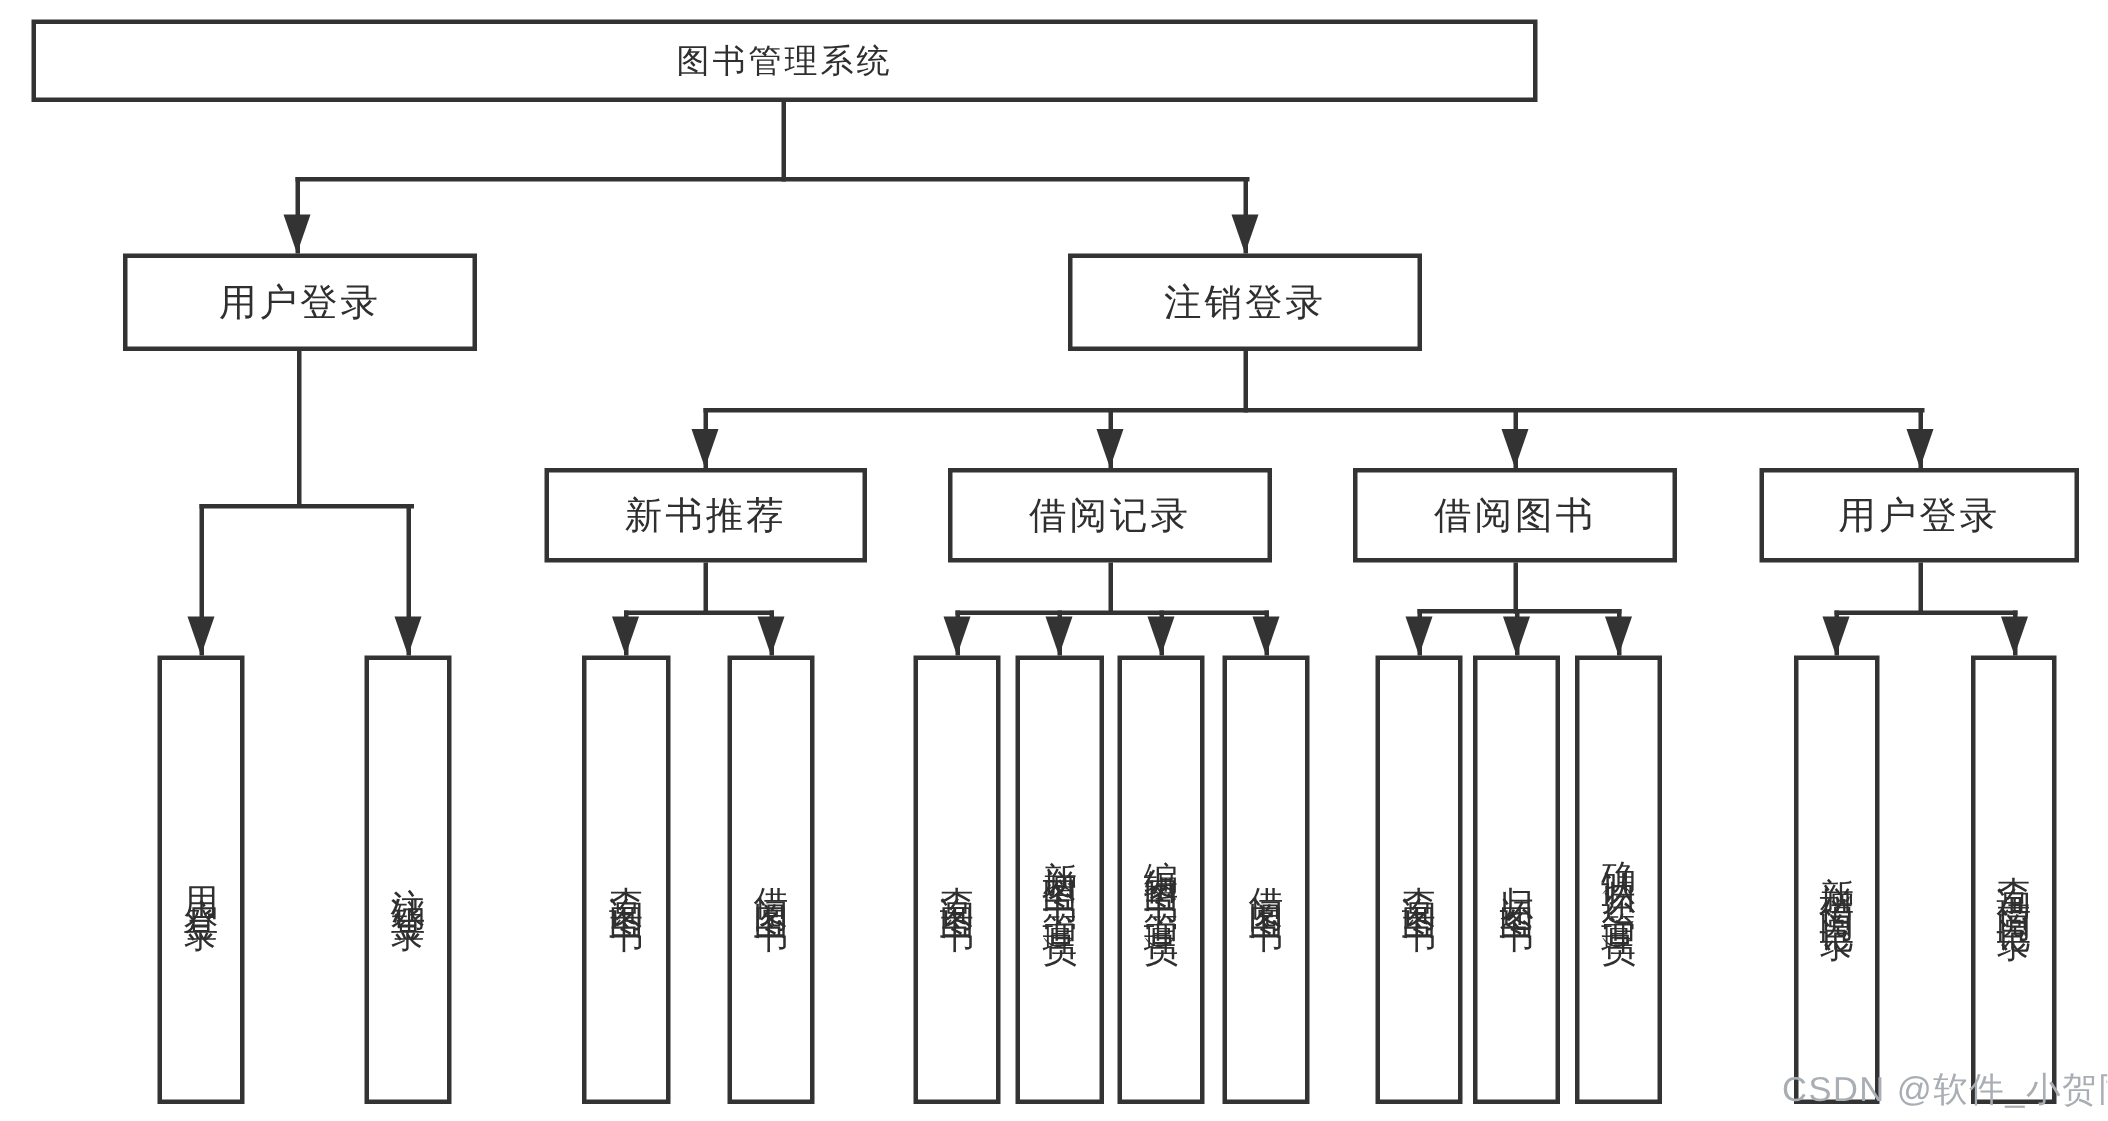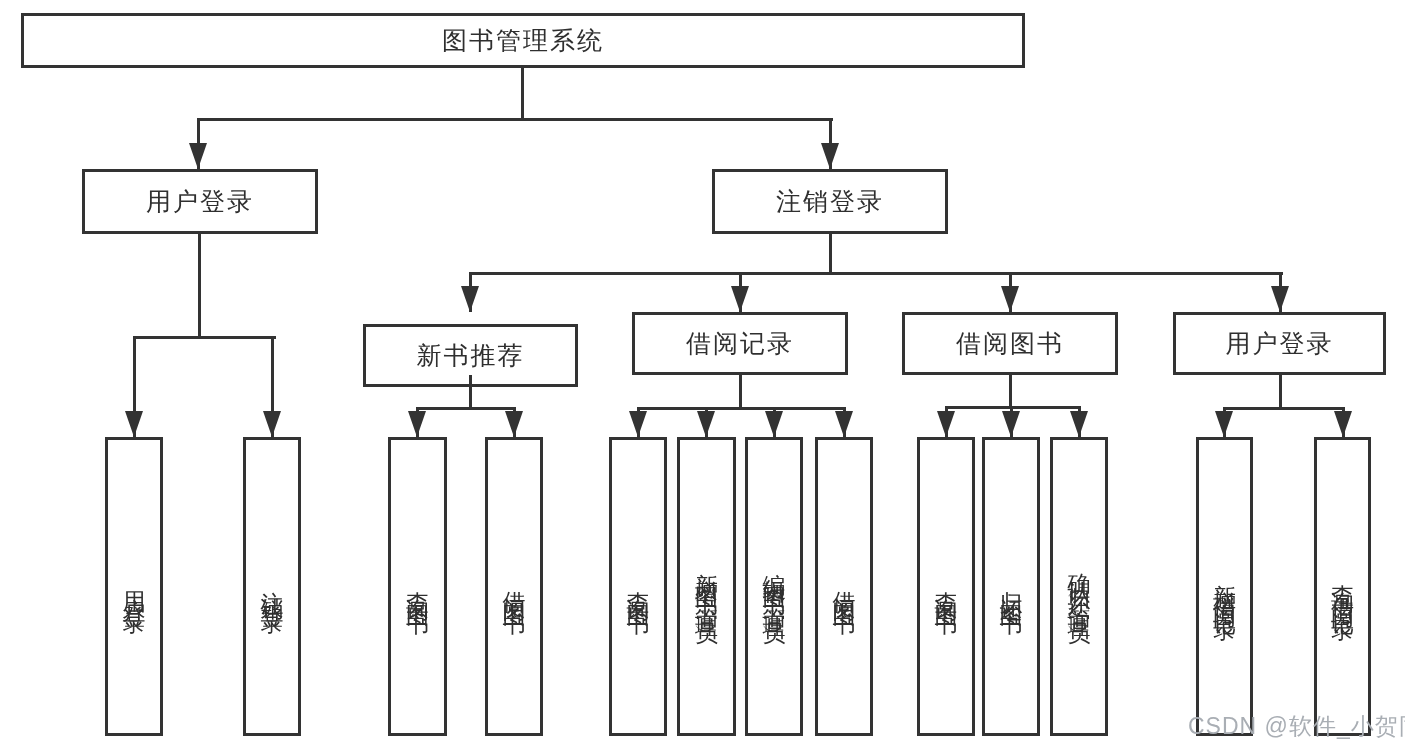--- a/index.html
+++ b/index.html
@@ -13,21 +13,21 @@
   body{font-family:"Liberation Sans","DejaVu Sans",sans-serif;color:var(--text);}
   .canvas{
     position:relative;width:1405px;height:747px;background:var(--bg);overflow:hidden;
   }
   .box{
     position:absolute;border:3px solid var(--line);background:#fff;
     display:flex;align-items:center;justify-content:center;
     color:var(--text);
   }
   .hbox{font-size:25px;letter-spacing:2px;}
-  .root{font-size:25px;letter-spacing:2px;}
+  .root{font-size:22px;letter-spacing:2px;}
   .vbox{
     writing-mode:vertical-rl;text-orientation:mixed;
     font-size:23px;letter-spacing:7px;line-height:1;
   }
   .line{position:absolute;background:var(--line);}
   .arrow{
     position:absolute;width:0;height:0;
     border-left:9px solid transparent;
     border-right:9px solid transparent;
     border-top:26px solid var(--line);
@@ -42,21 +42,21 @@
 <body>
 
 <div class="canvas">
 
   <div class="box root" style="left:21px;top:13px;width:1004px;height:55px;">图书管理系统</div>
 
   <div class="box hbox" style="left:82px;top:169px;width:236px;height:65px;">用户登录</div>
 
   <div class="box hbox" style="left:712px;top:169px;width:236px;height:65px;">注销登录</div>
 
-  <div class="box hbox" style="left:363px;top:324px;width:215px;height:63px;">新书推荐</div>
+  <div class="box hbox" style="left:363px;top:312px;width:215px;height:63px;">新书推荐</div>
 
   <div class="box hbox" style="left:632px;top:312px;width:216px;height:63px;">借阅记录</div>
 
   <div class="box hbox" style="left:902px;top:312px;width:216px;height:63px;">借阅图书</div>
 
   <div class="box hbox" style="left:1173px;top:312px;width:213px;height:63px;">用户登录</div>
 
   <div class="box vbox" style="left:105px;top:437px;width:58px;height:299px;">用户登录</div>
 
   <div class="box vbox" style="left:243px;top:437px;width:58px;height:299px;">注销登录</div>

